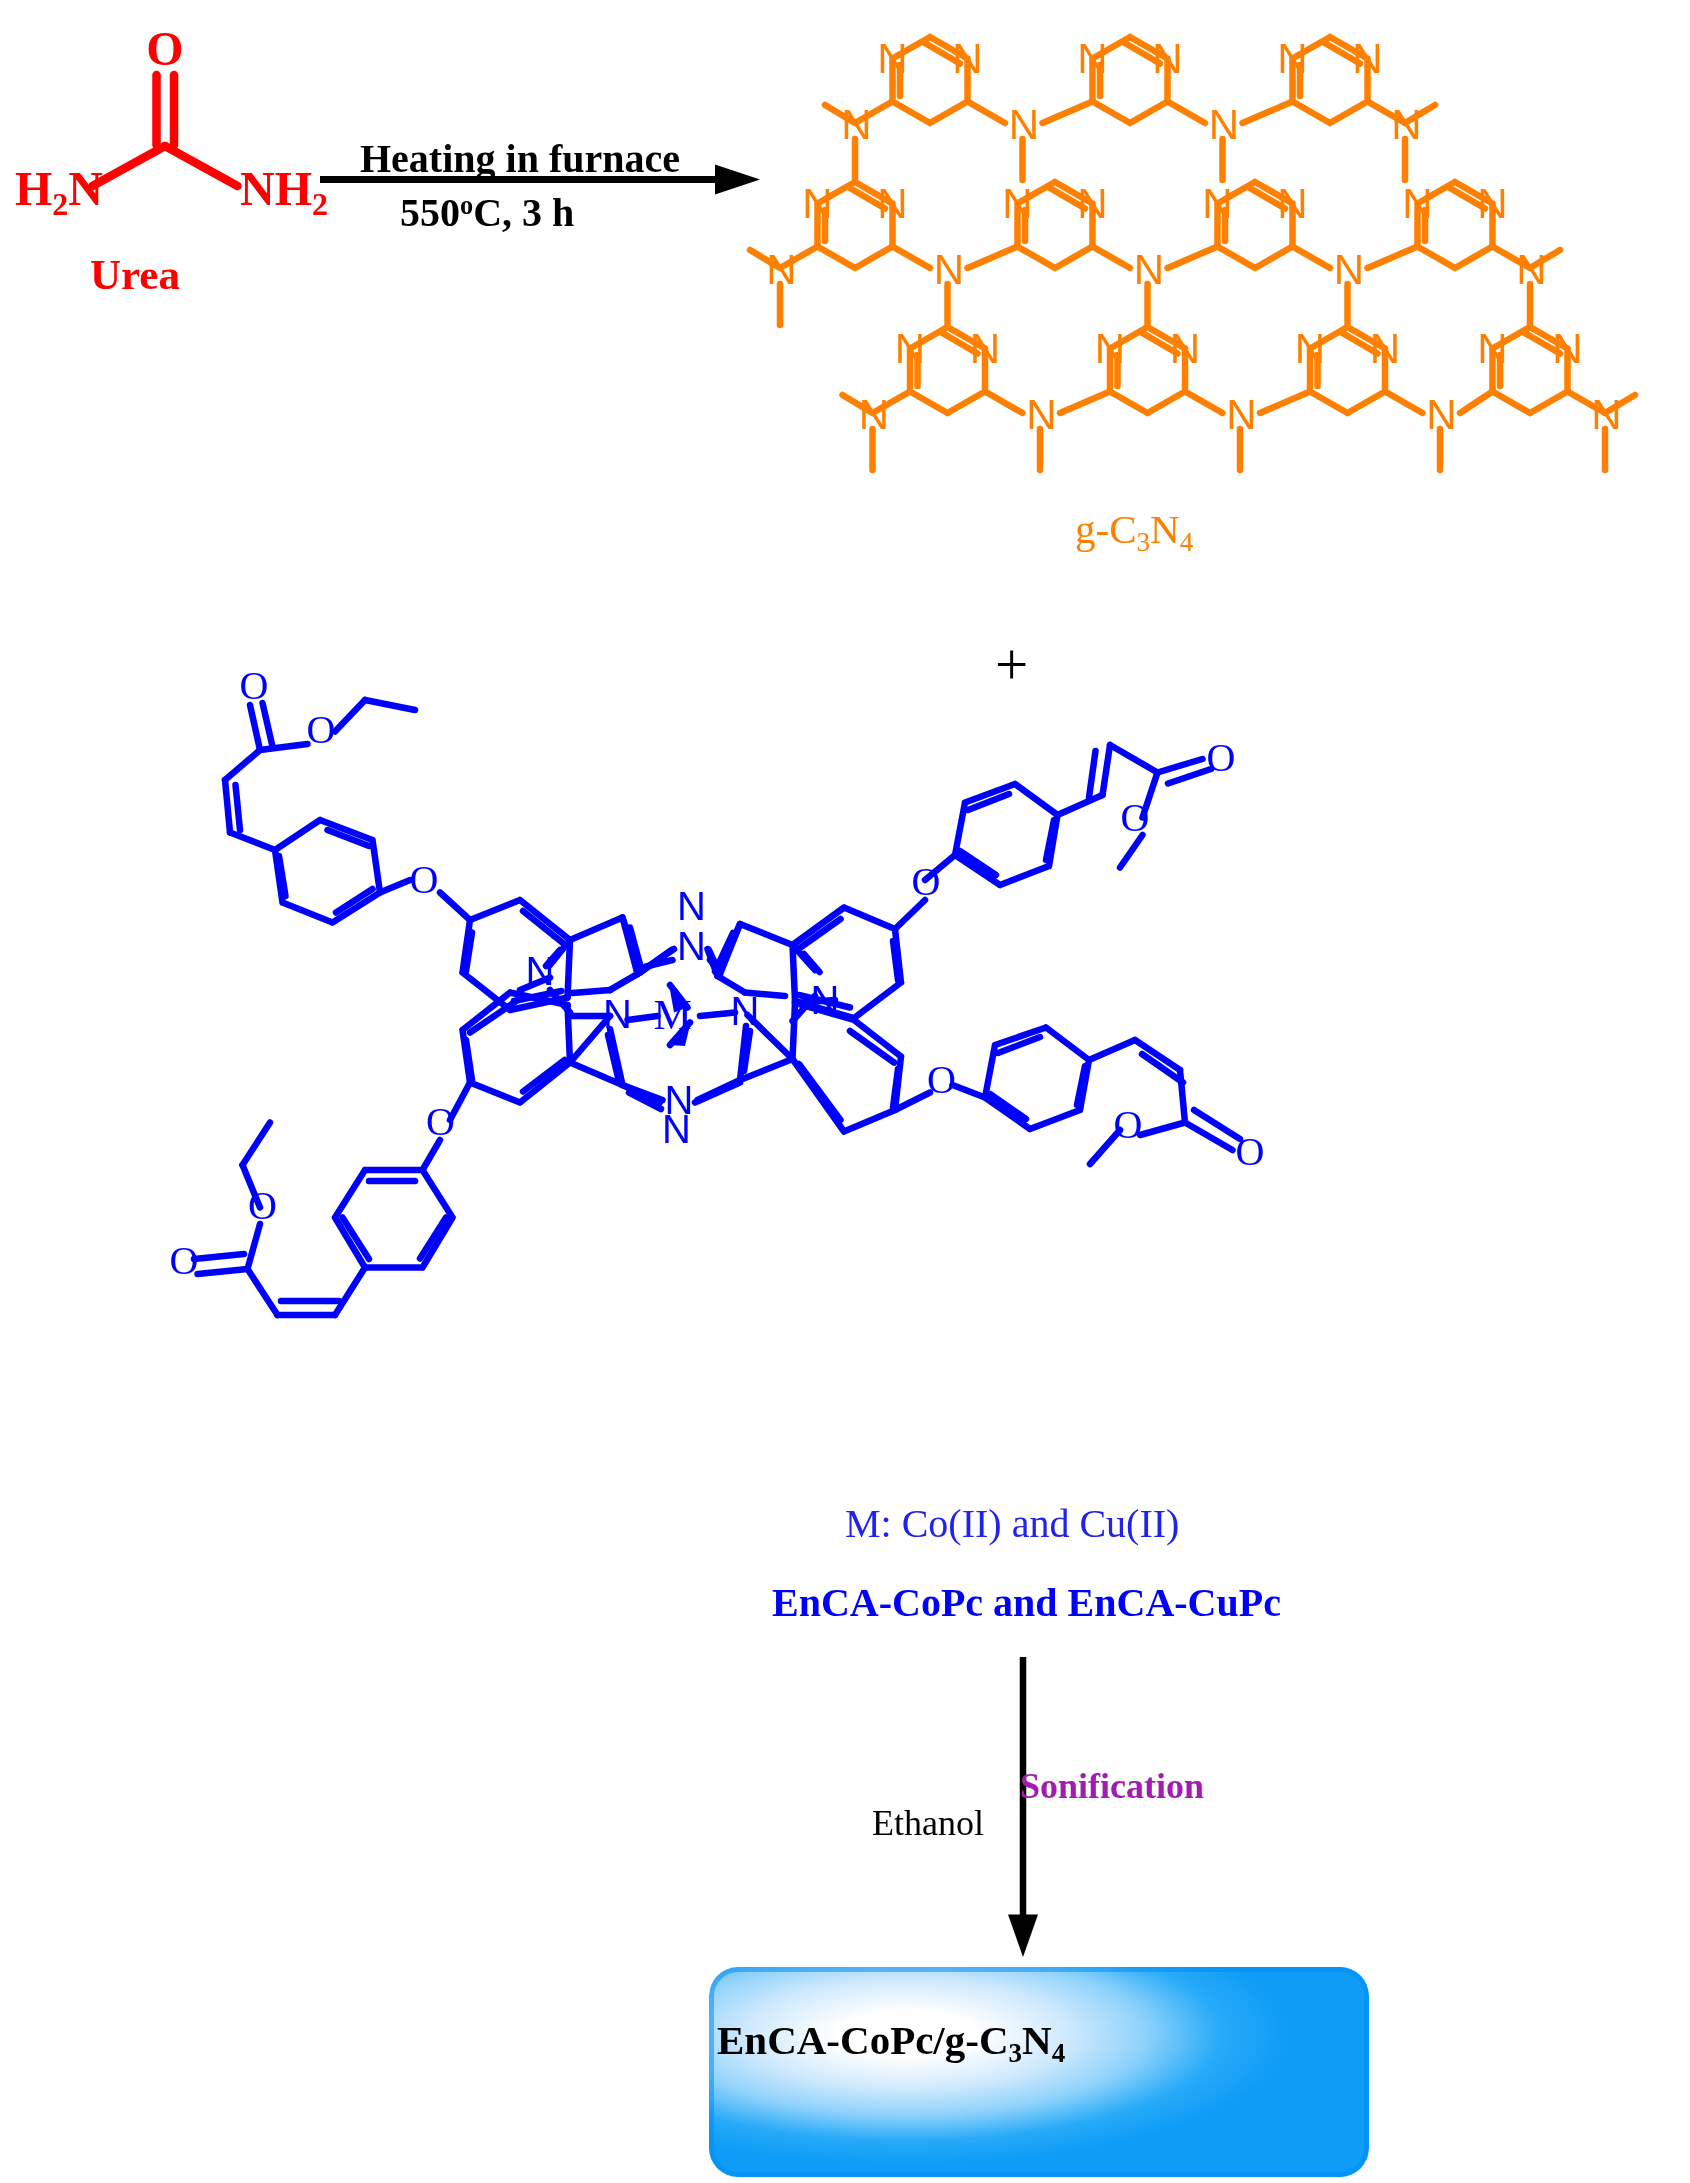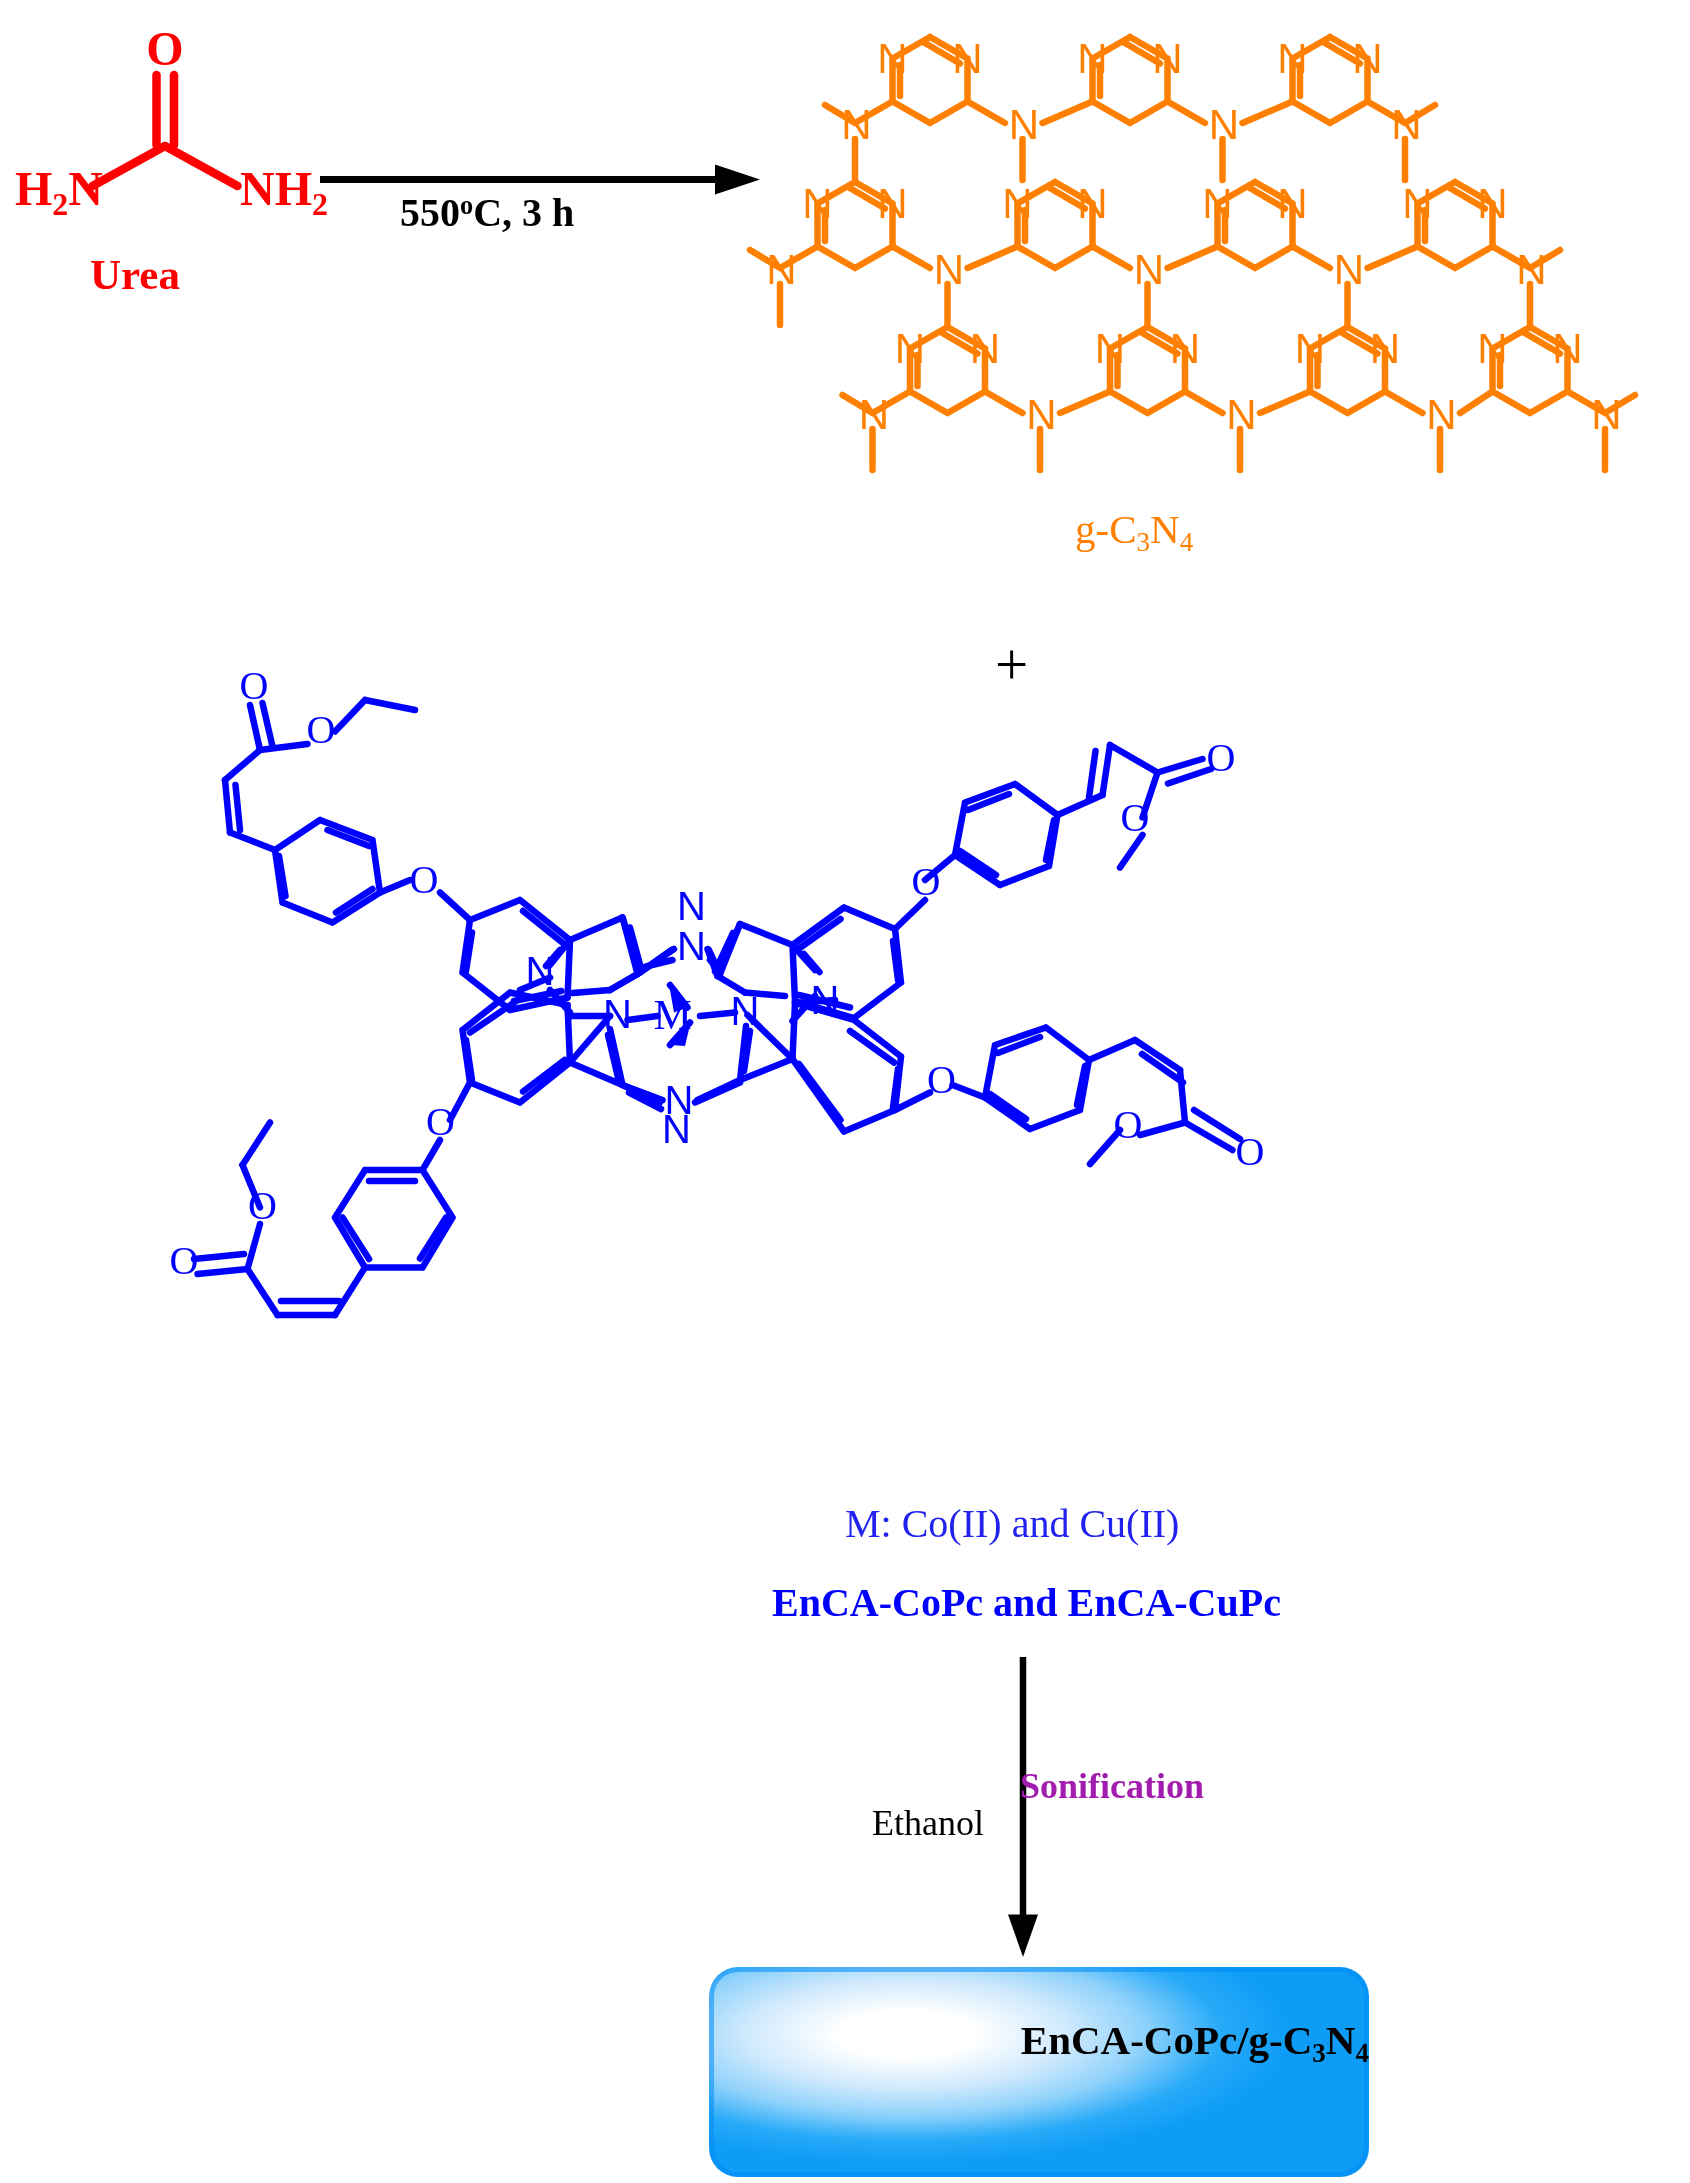--- a/index.html
+++ b/index.html
@@ -18,21 +18,21 @@
   #ethanol{left:872px;top:1802px;font-size:36px;font-weight:normal;color:#000;}
   .sub{font-size:0.66em;vertical-align:-0.28em;}
   .sup{font-size:0.66em;vertical-align:0.45em;}
   #product-box{position:absolute;left:709px;top:1967px;width:660px;height:210px;
     border-radius:29px;
     background:
       radial-gradient(ellipse 58% 62% at 30% 32%, #ffffff 0%, #ffffff 18%, #cfe9fd 42%, #8fd2fb 62%, #27aaf8 82%, #0e9cf7 100%),
       linear-gradient(135deg,#0b8ef5,#0aa7ff 45%,#0585f2);
     box-shadow:inset 0 0 0 5px rgba(0,140,245,0.55);
   }
-  #product-text{position:absolute;left:8px;right:0;top:44px;text-align:right;color:#000;
+  #product-text{position:absolute;left:8px;right:0;top:44px;text-align:left;color:#000;
     font-size:41px;font-weight:bold;line-height:1.42;}
 </style>
 </head>
 <body>
 
 <div class="scheme">
 
 <svg width="350" height="260" style="position:absolute;left:0;top:0;" viewBox="0 0 700 520">
   <g stroke="#ff0000" stroke-width="17" fill="none" stroke-linecap="round">
     <line x1="313" y1="150" x2="313" y2="290"></line>
@@ -45,20 +45,21 @@
   <text x="480" y="410" fill="#ff0000" font-size="96" font-weight="bold" font-family="Liberation Serif, serif">NH<tspan font-size="64" dy="20">2</tspan></text>
 </svg>
 
 <div class="lbl" id="urea-label">Urea</div>
 
 <svg width="450" height="45" style="position:absolute;left:320px;top:157px;" viewBox="0 0 900 90">
   <line x1="0" y1="45" x2="790" y2="45" stroke="#000" stroke-width="14"></line>
   <polygon points="790,15 880,45 790,75" fill="#000"></polygon>
 </svg>
 
+<div class="lbl" id="cond-top">Heating in furnace</div>
 <div class="lbl" id="cond-bot">
   <span>550</span><span class="sup">o</span><span>C, 3 h</span>
 </div>
 
 <svg width="1000" height="500" style="position:absolute;left:715px;top:5px;" viewBox="0 0 2000 1000">
   <defs>
     <g id="tz">
 
       <g stroke="#ff8000" stroke-width="13" fill="none" stroke-linecap="round">
         <line x1="0" y1="-86" x2="-75" y2="-43"></line>

